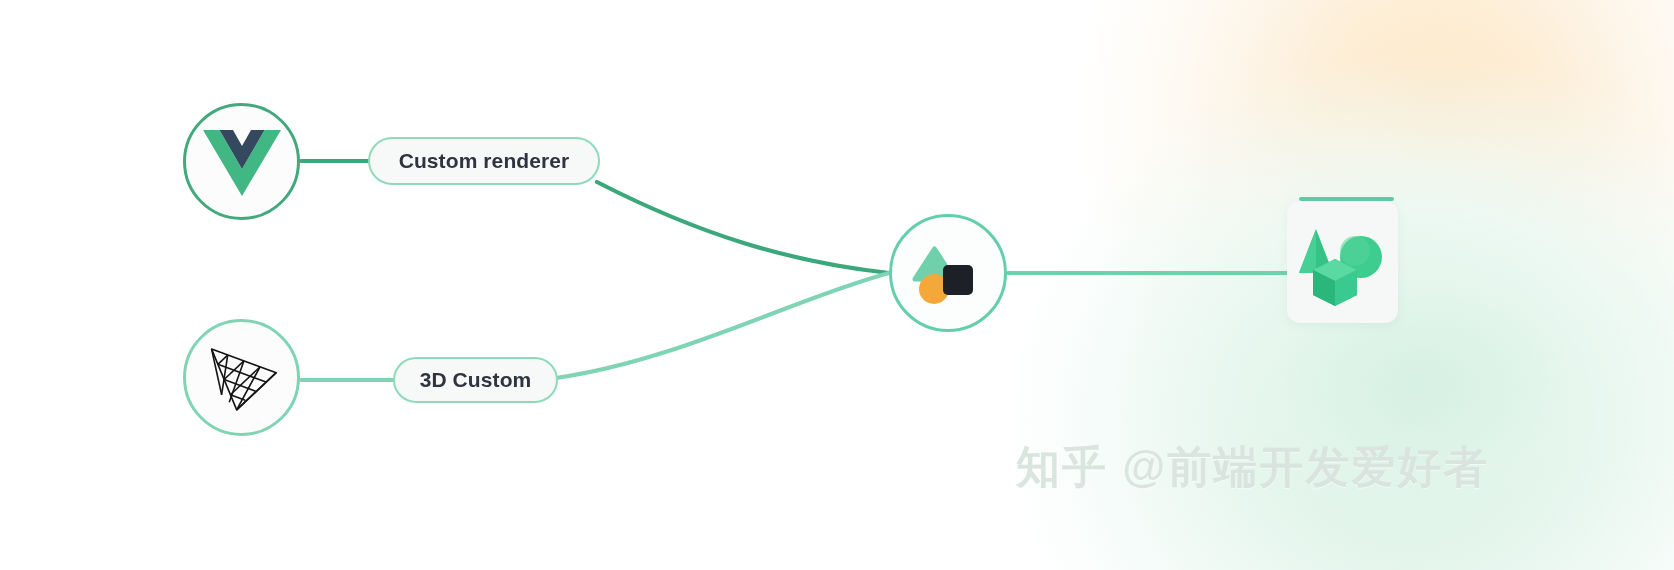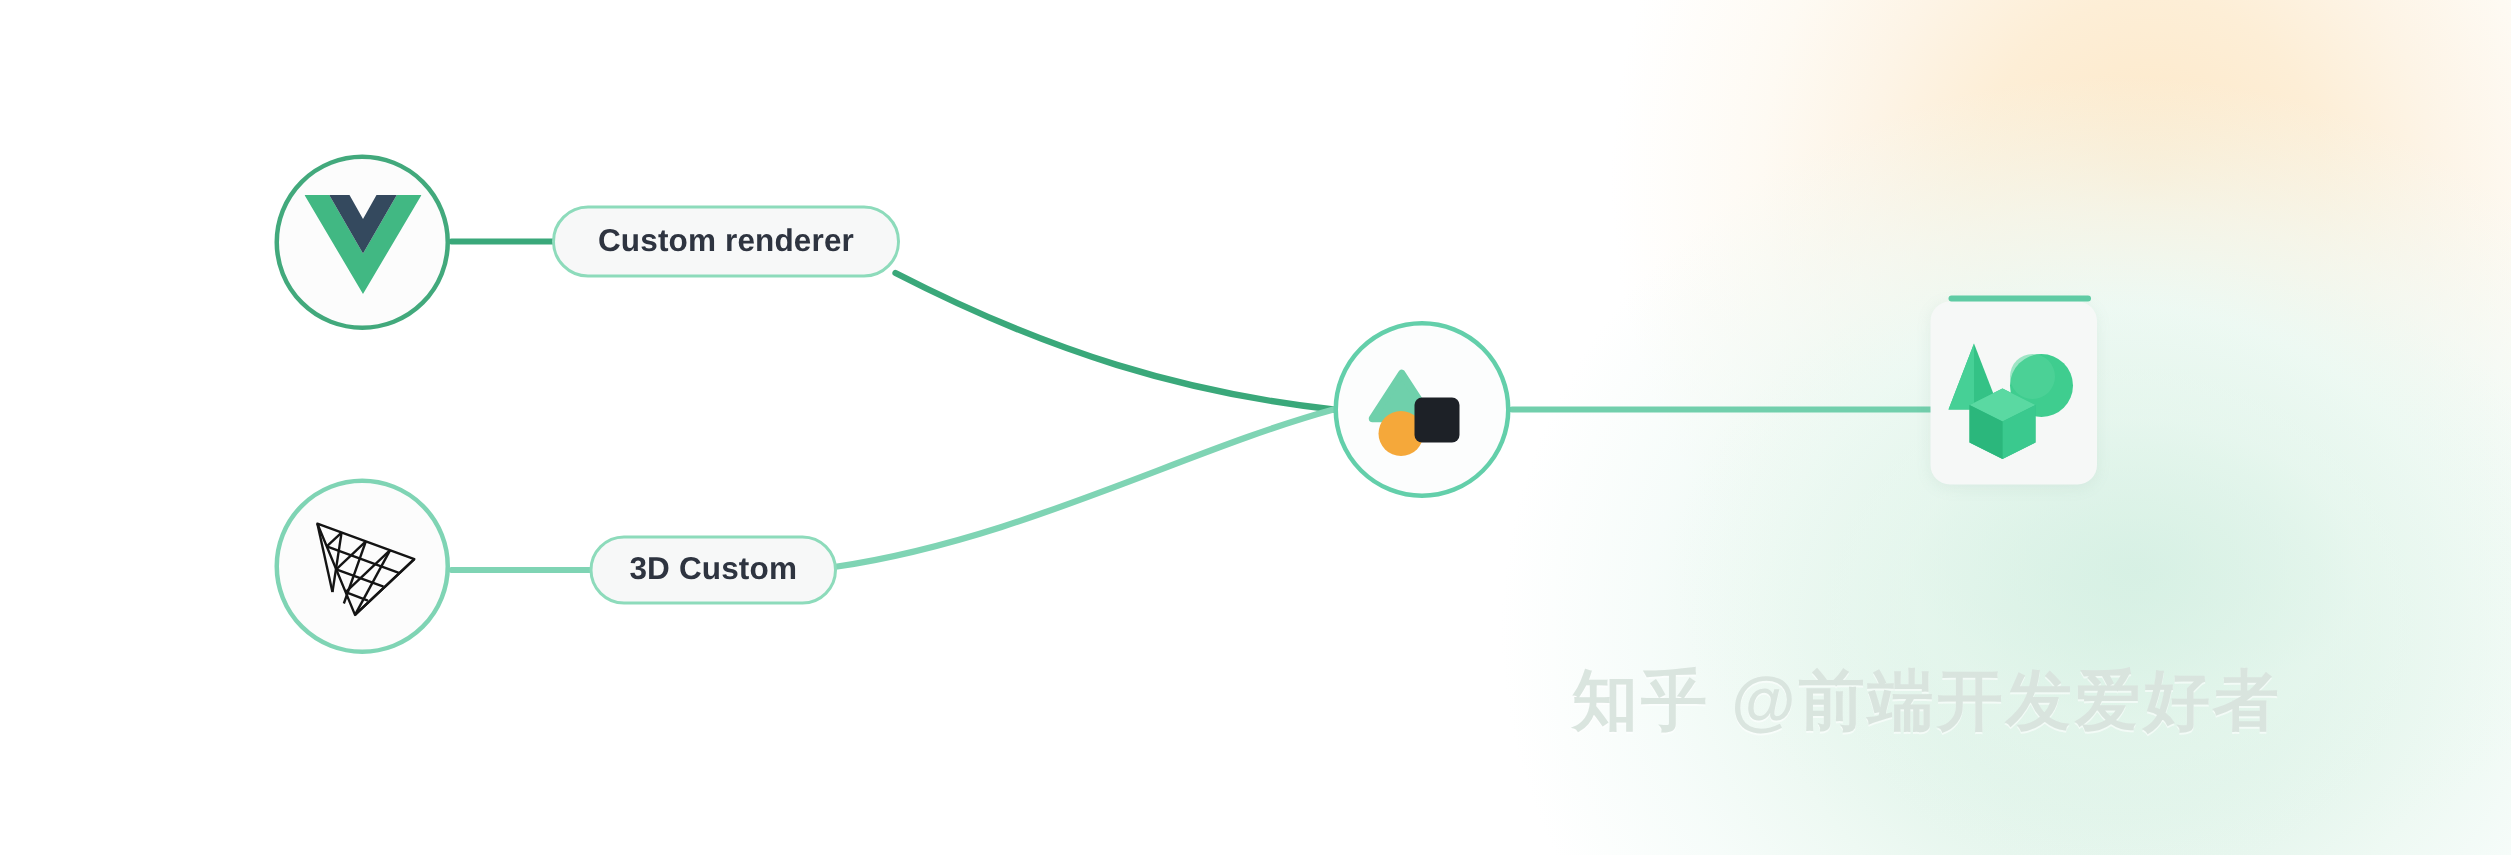--- a/index.html
+++ b/index.html
@@ -96,21 +96,21 @@
     position:absolute; left:12px; top:-4px; width:95px; height:4px;
     background:#5fcba4; border-radius:2px;
   }
   #card-shapes {
     position:absolute; left:0; top:10px; width:111px; height:112px;
   }
 
   
   #watermark {
     position:absolute;
-    left:1048px; top:438px;
+    left:1016px; top:438px;
     font-size:44px;
     font-weight:bold;
     color:#d9e4de;
     letter-spacing:2px;
     white-space:nowrap;
     opacity:0.95;
     text-shadow:0 1px 0 rgba(255,255,255,0.6);
   }
 </style>
 </head>

